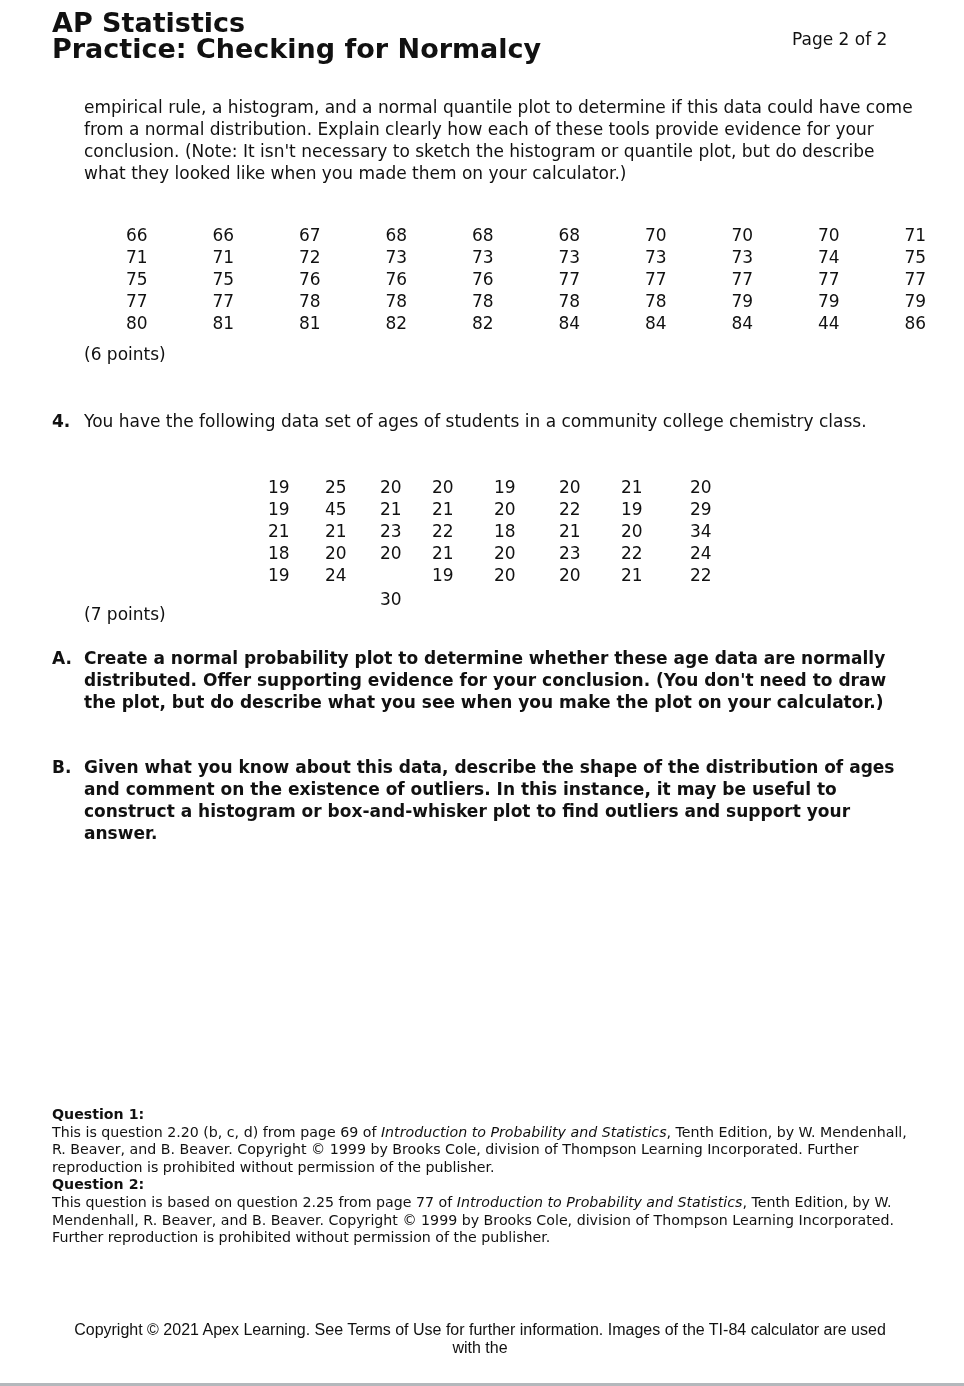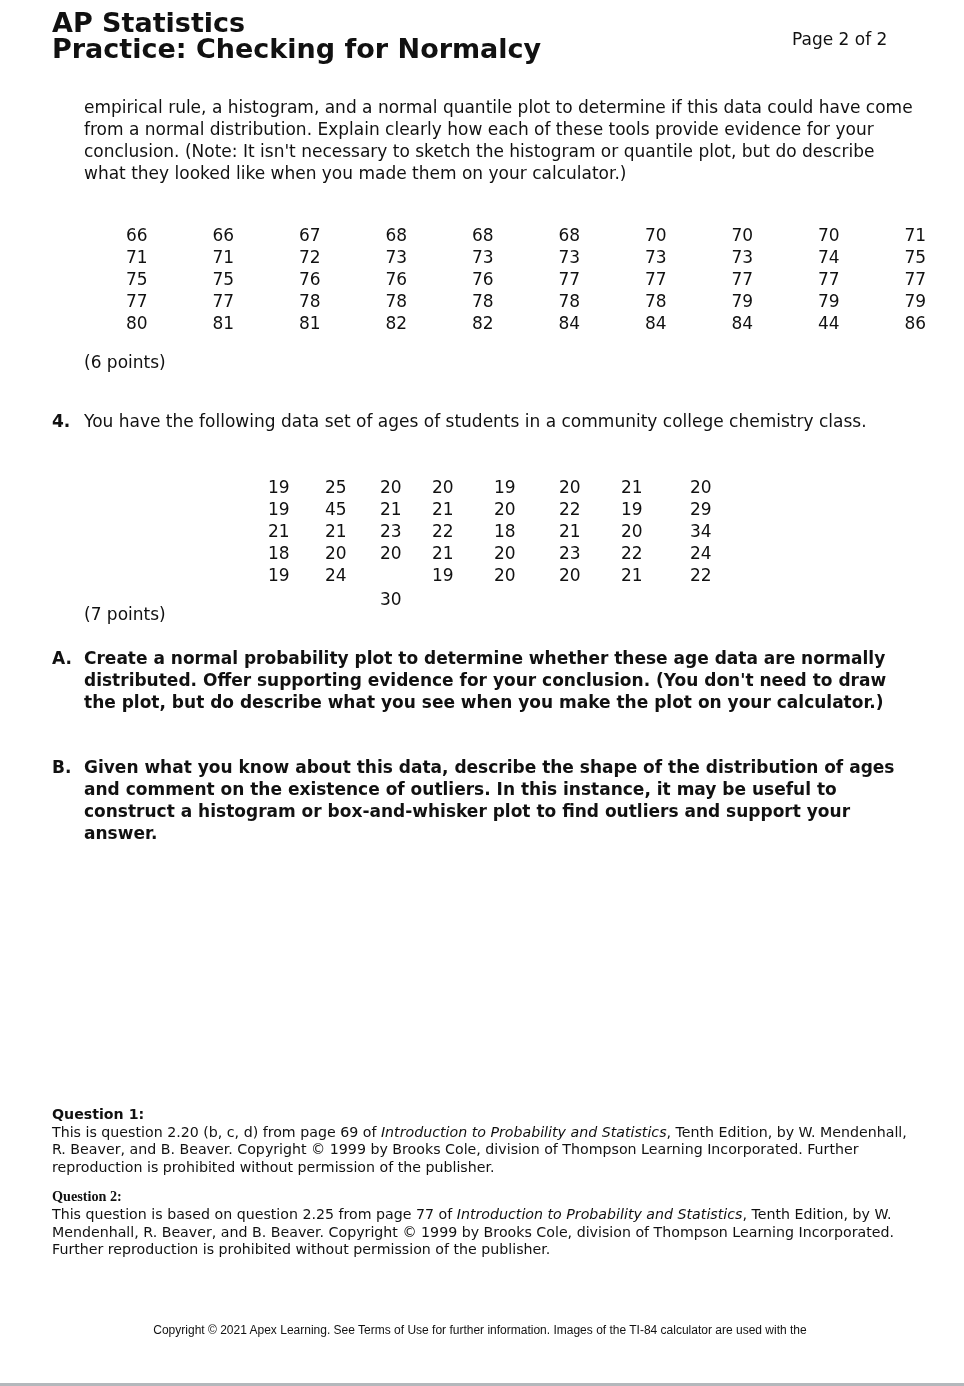--- a/index.html
+++ b/index.html
@@ -35,21 +35,21 @@
   .sub { left: 52px; width: 850px; font-size: 17px; line-height: 22px; font-weight: bold; }
   .sub .letter { position: absolute; left: 0; top: 0; }
   .sub .txt { margin-left: 32px; }
 
   .ack { left: 52px; top: 1106px; width: 860px; font-size: 14.2px; line-height: 17.6px; }
   .ack .h { font-weight: bold; }
   .ack i { font-style: italic; }
 
   .footer {
     left: 60px; top: 1321px; width: 840px; text-align: center;
-    font-family: "Liberation Sans", sans-serif; font-size: 12px; line-height: 18px;
+    font-family: "Liberation Sans", sans-serif; font-size: 16px; line-height: 18px;
   }
   .bottom-bar { left: 0; top: 1383px; width: 964px; height: 3px; background: #b4b8bc; }
 </style>
 </head>
 <body>
 
 <div class="abs hdr-title">
   <div>AP Statistics</div>
   <div>Practice: Checking for Normalcy</div>
 </div>
@@ -113,21 +113,21 @@
       <div class="cell">82</div>
       <div class="cell">82</div>
       <div class="cell">84</div>
       <div class="cell">84</div>
       <div class="cell">84</div>
       <div class="cell">44</div>
       <div class="cell">86</div>
     </div>
   </div>
 
-<div class="abs pts" style="left:84px; top:351px;">(6 points)</div>
+<div class="abs pts" style="left:84px; top:343px;">(6 points)</div>
 
 <div class="abs q4">
   <span class="num">4.</span>
   <div class="txt">You have the following data set of ages of students in a community college chemistry class.</div>
 </div>
 
 <div class="abs grid2" id="grid2">
     <div class="row" style="position: relative; height: 22px;">
       <div style="position: absolute; left: 0px;">19</div>
       <div style="position: absolute; left: 57px;">25</div>
@@ -188,21 +188,21 @@
 </div>
 
 <div class="abs sub" style="top:756px;">
   <span class="letter">B.</span>
   <div class="txt">Given what you know about this data, describe the shape of the distribution of ages and comment on the existence of outliers. In this instance, it may be useful to construct a histogram or box-and-whisker plot to find outliers and support your answer.</div>
 </div>
 
 <div class="abs ack">
   <div class="h">Question 1:</div>
   <div><span>This is question 2.20 (b, c, d) from page 69 of </span><i>Introduction to Probability and Statistics</i><span>, Tenth Edition, by W. Mendenhall, R. Beaver, and B. Beaver. Copyright © 1999 by Brooks Cole, division of Thompson Learning Incorporated. Further reproduction is prohibited without permission of the publisher.</span></div>
-  <div class="h" style="margin-top:12px;font-family:Liberation Serif, serif;">Question 2:</div>
+  <div class="h" style="margin-top:0;">Question 2:</div>
   <div><span>This question is based on question 2.25 from page 77 of </span><i>Introduction to Probability and Statistics</i><span>, Tenth Edition, by W. Mendenhall, R. Beaver, and B. Beaver. Copyright © 1999 by Brooks Cole, division of Thompson Learning Incorporated. Further reproduction is prohibited without permission of the publisher.</span></div>
 </div>
 
 <div class="abs footer">
   <div>Copyright © 2021 Apex Learning. See Terms of Use for further information. Images of the TI-84 calculator are used with the</div>
 </div>
 
 <div class="abs bottom-bar"></div>
 
 </body></html>

